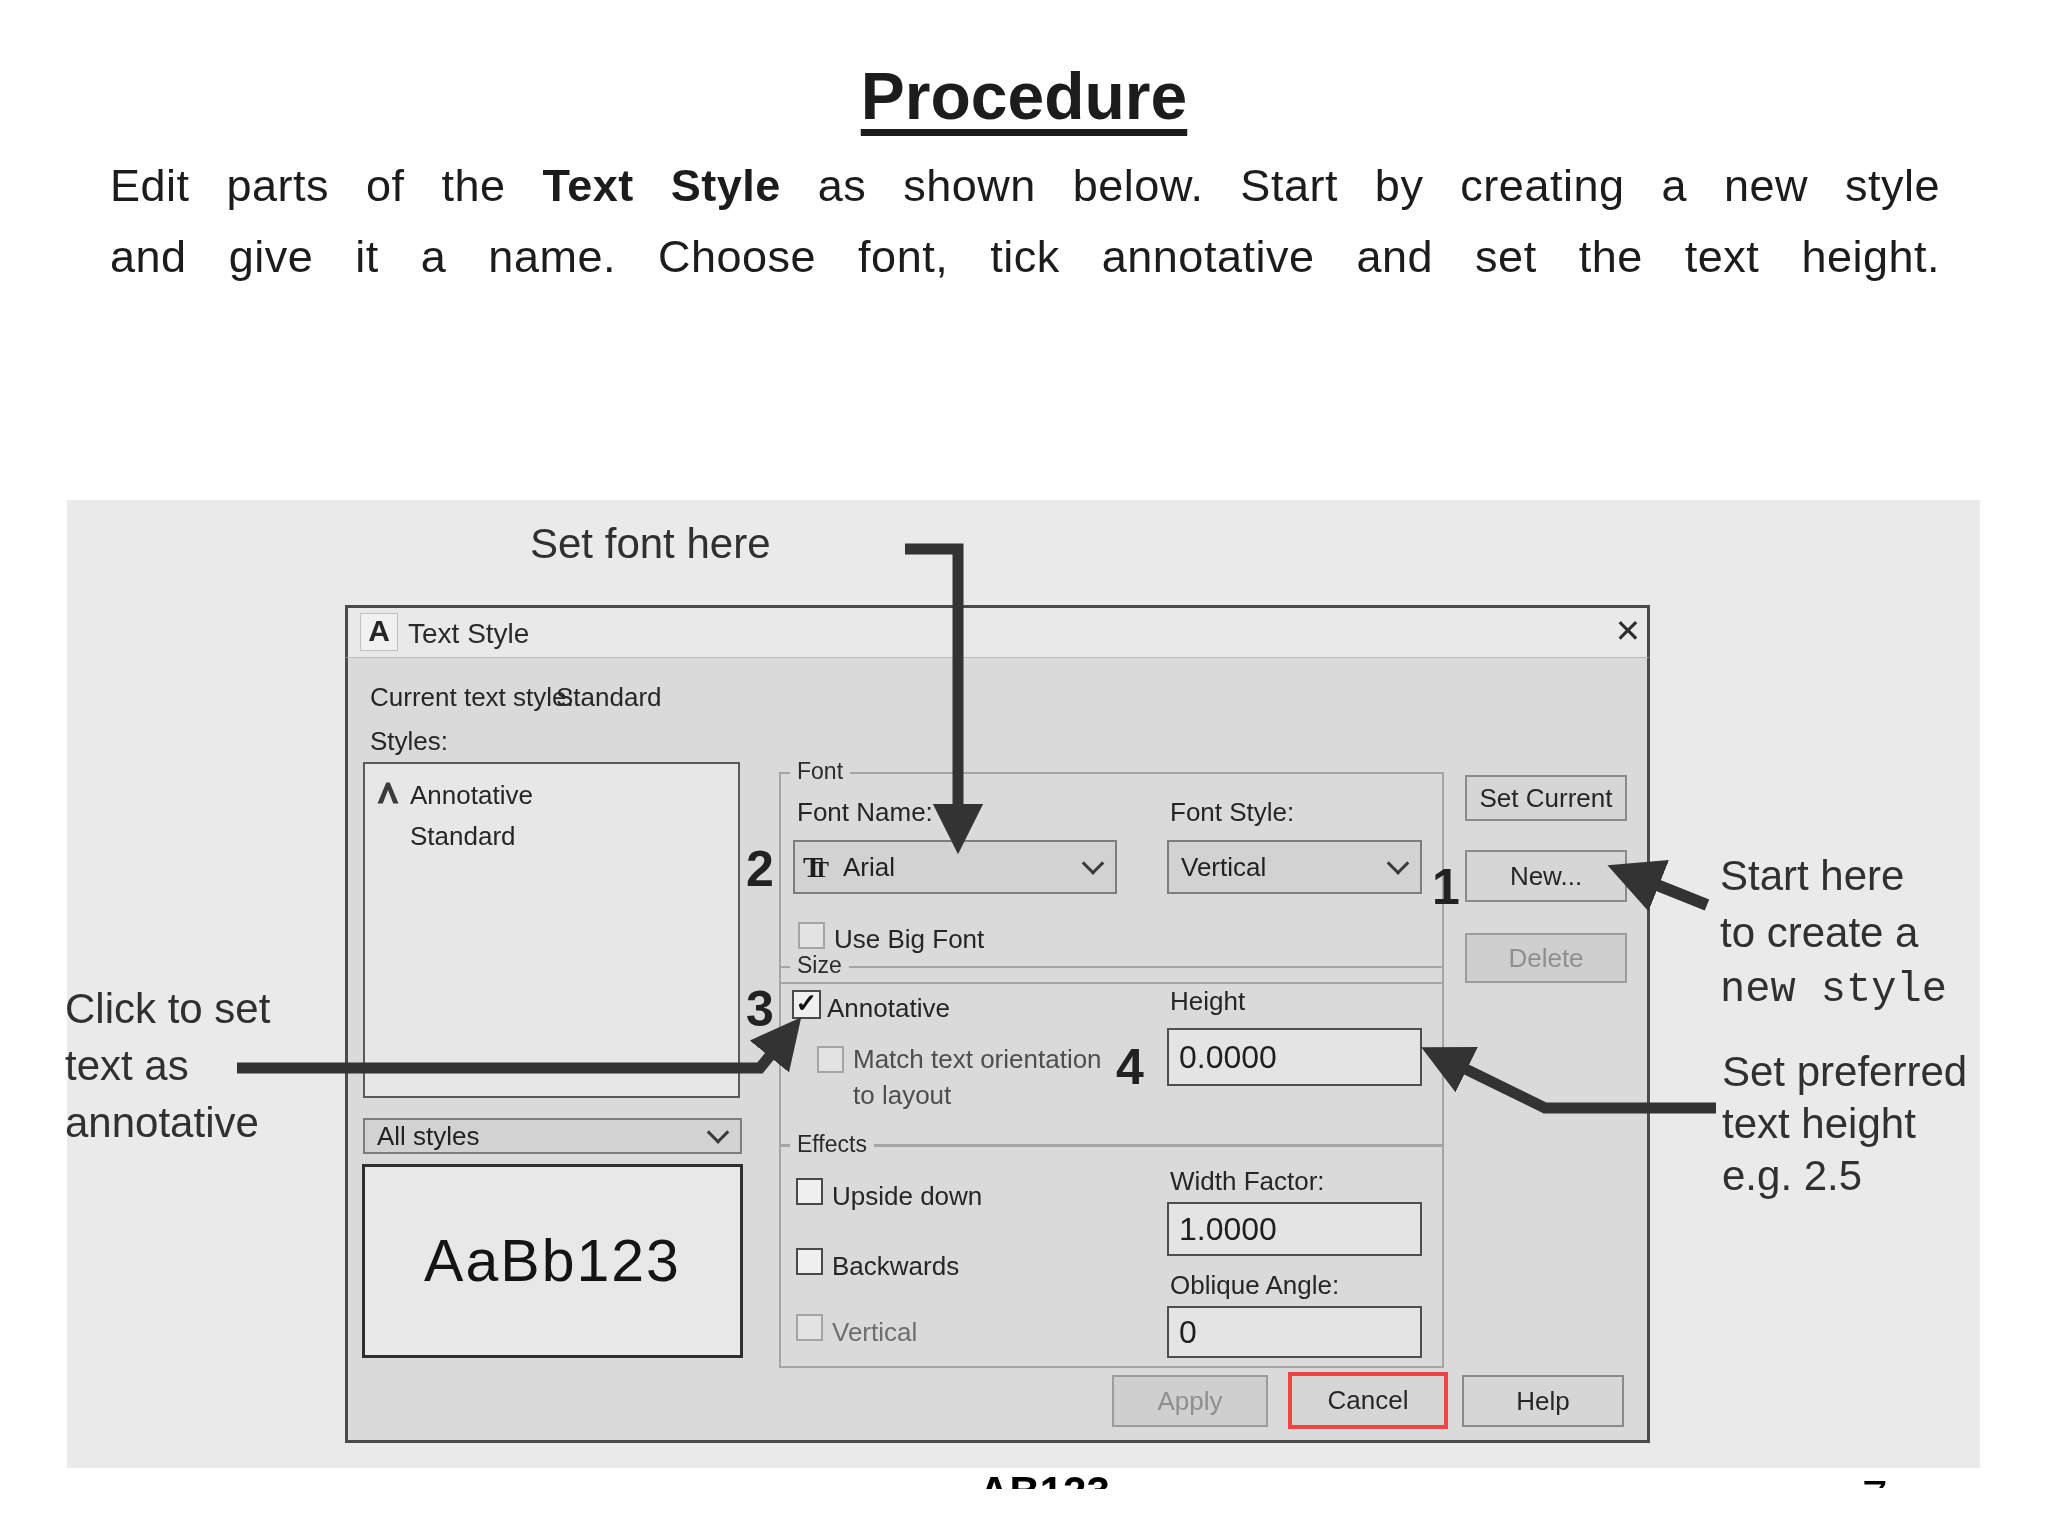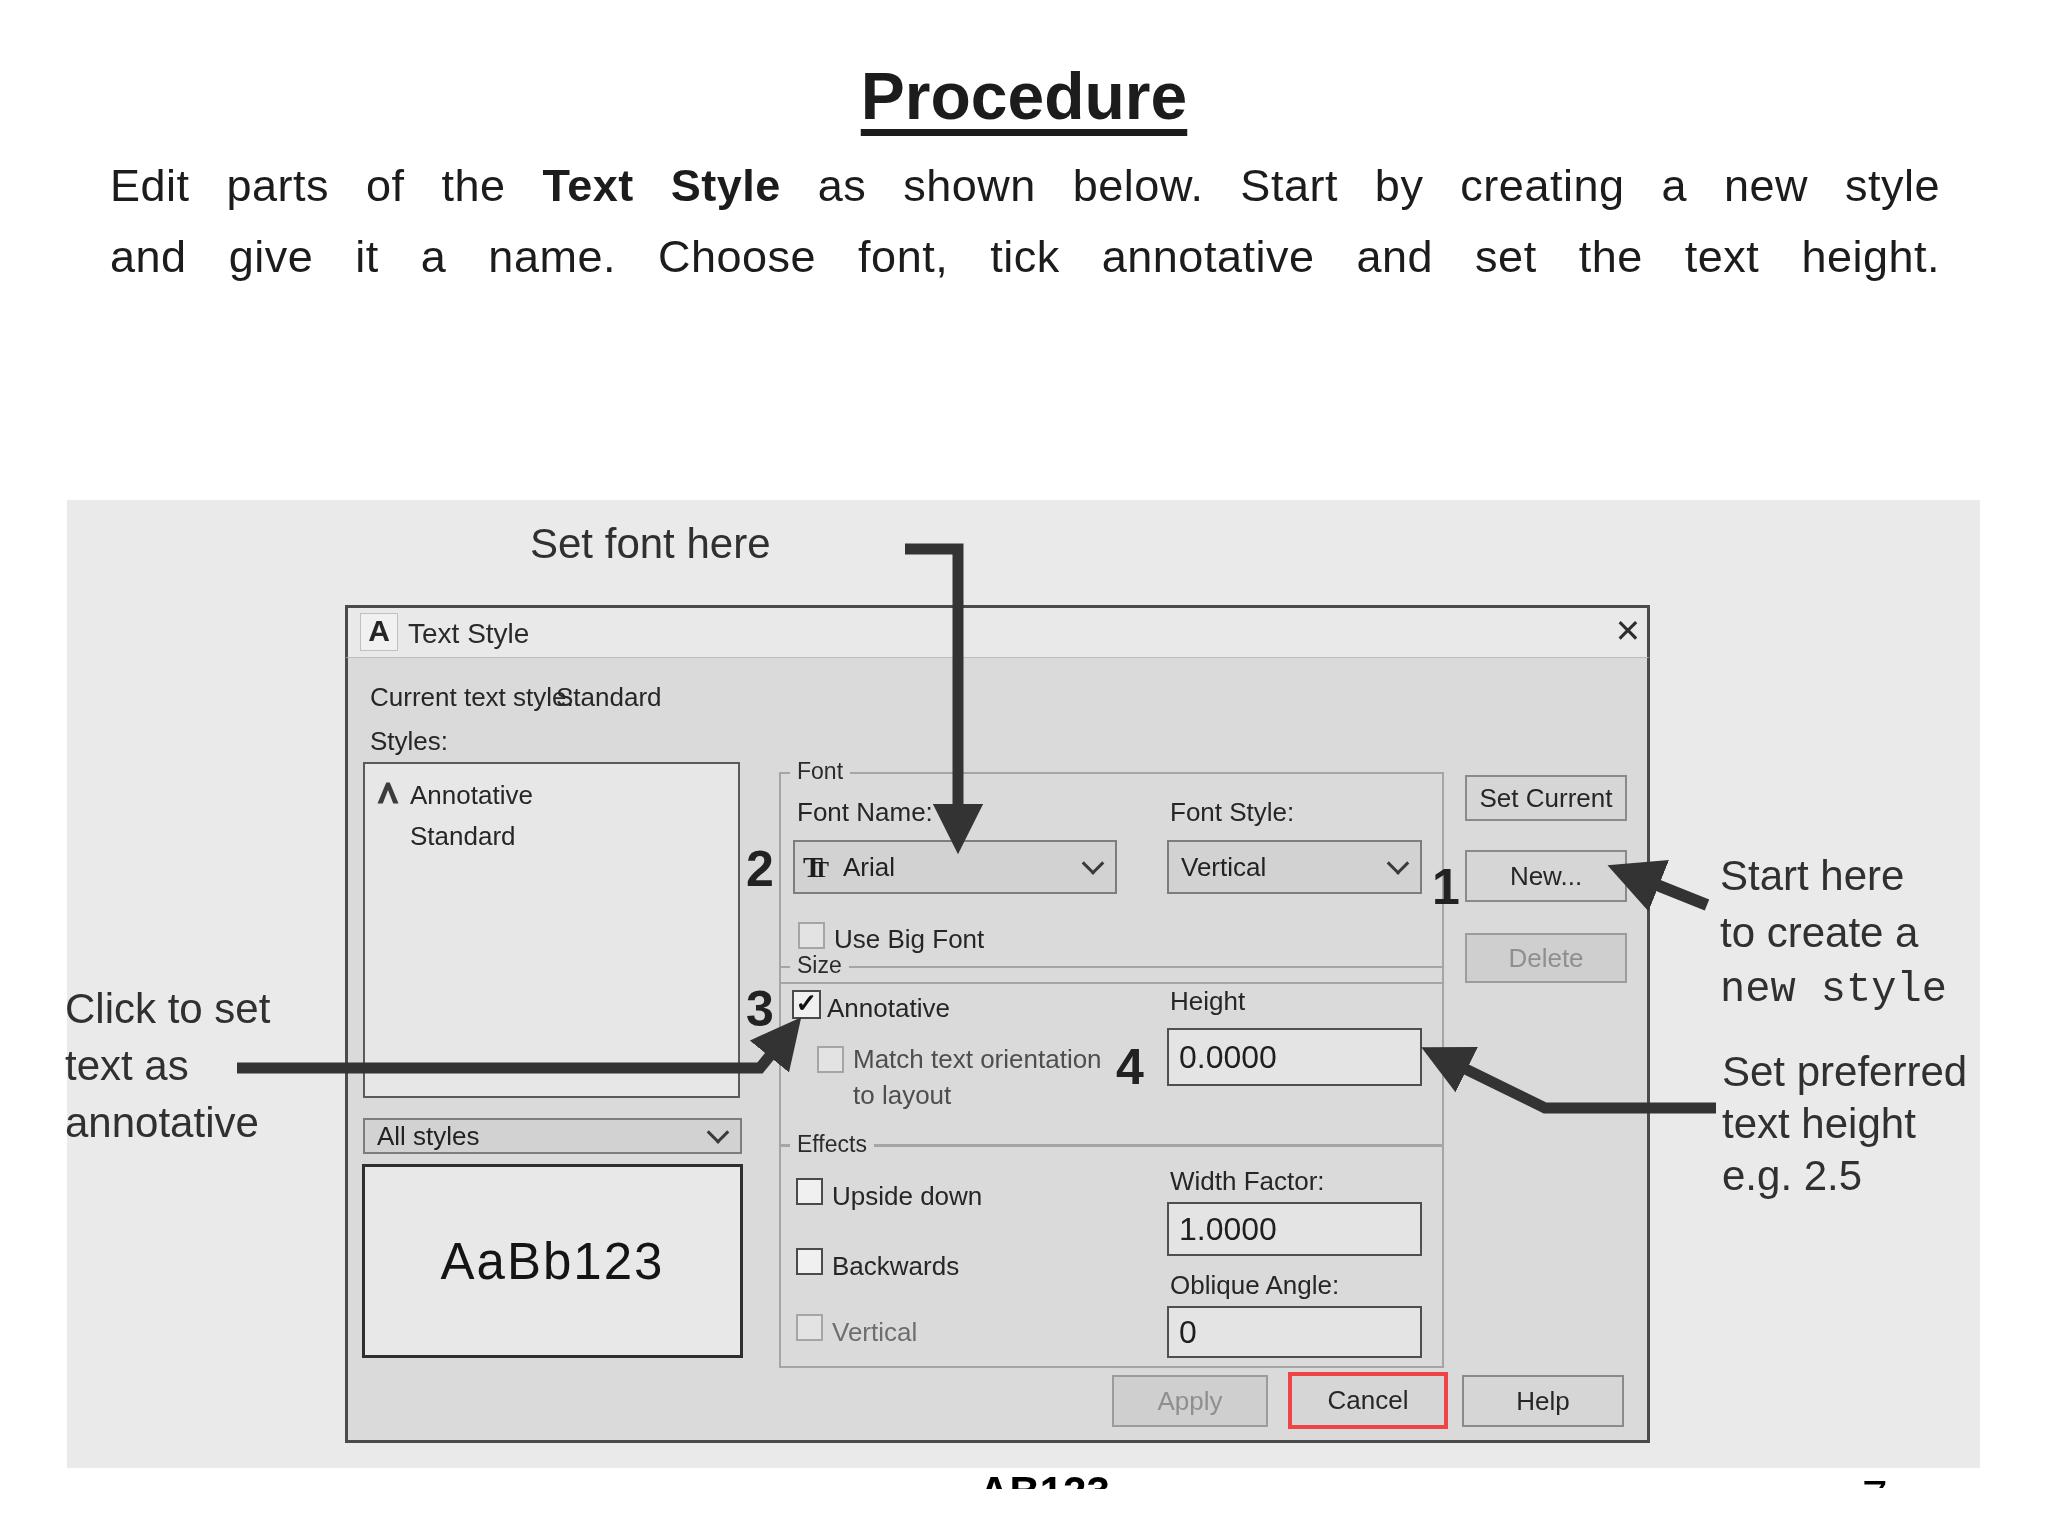--- a/index.html
+++ b/index.html
@@ -32,21 +32,21 @@
   .group-label{font-size:23px;color:#2b2b2b;background:#dadada;padding:0 7px;}
   .cb{width:27px;height:27px;background:#f0f0f0;border:2px solid #4a4a4a;box-sizing:border-box;text-align:center;}
   .cb.lite{border-color:#a5a5a5;background:#e3e3e3;}
   .cb .mark{font-size:26px;font-weight:bold;line-height:23px;color:#101010;}
   .btn{background:#d6d6d6;border:2px solid #8a8a8a;box-sizing:border-box;font-size:26px;color:#262626;
        display:flex;align-items:center;justify-content:center;}
   .btn.disabled{color:#8f8f8f;background:#cfcfcf;border-color:#9c9c9c;}
   .btn.default{border:4px solid #ef4444;}
   .preview-box{left:362px;top:1164px;width:381px;height:194px;background:#e8e8e8;border:3px solid #2f2f2f;box-sizing:border-box;
                display:flex;align-items:center;justify-content:center;}
-  .preview-text{font-size:51px;color:#141414;letter-spacing:2px;}
+  .preview-text{font-size:59px;color:#141414;letter-spacing:2px;}
   
   .annot{font-size:42px;color:#303030;white-space:nowrap;}
   .num{font-size:50px;font-weight:bold;color:#222;}
   .arrows{left:0;top:0;width:2048px;height:1536px;pointer-events:none;}
   .tt-icon{width:30px;height:34px;font-family:"Liberation Serif", serif;font-weight:bold;color:#1d1d1d;}
   .tt-icon .t1{position:absolute;left:0;top:0;font-size:30px;}
   .tt-icon .t2{position:absolute;left:10px;top:6px;font-size:24px;}
   .clip{overflow:hidden;}
   .footer-text{font-size:42px;font-weight:bold;color:#000;}
   .pageno{font-size:46px;color:#000;}

